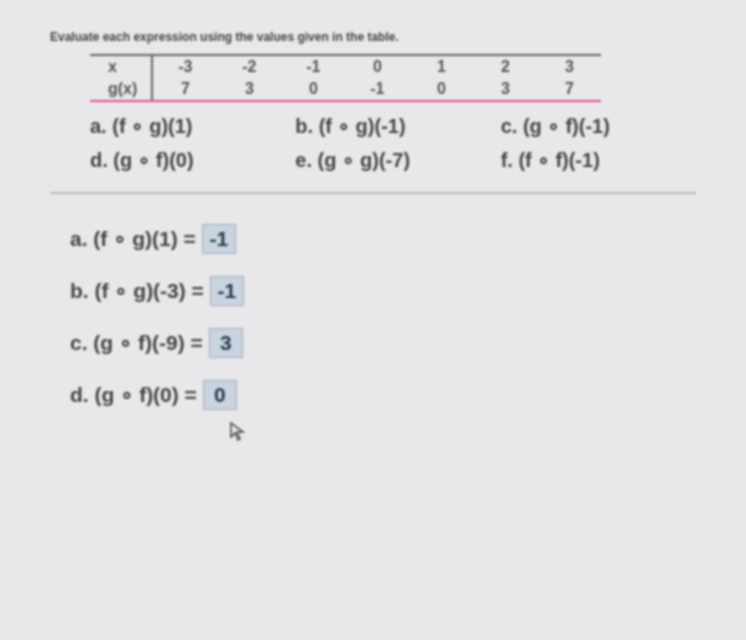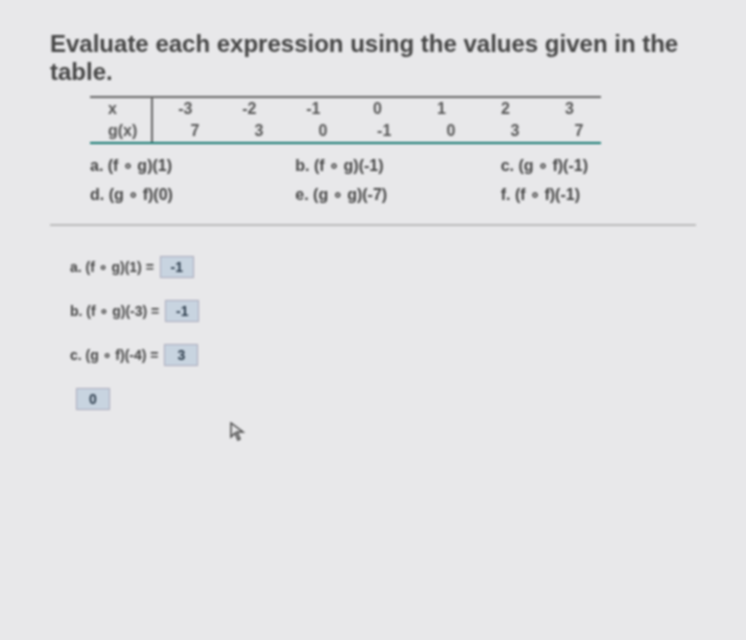--- a/index.html
+++ b/index.html
@@ -7,21 +7,21 @@
       padding: 30px 50px;
       font-family: Arial, sans-serif;
       background: #e8e8ea;
       color: #3a3a3a;
       width: 746px;
       height: 640px;
       box-sizing: border-box;
       filter: blur(0.8px);
     }
     .title {
-      font-size: 24px;
+      font-size: 12px;
       font-weight: bold;
       color: #444;
       margin-bottom: 10px;
     }
     .table-wrap {
       margin-left: 40px;
       margin-bottom: 12px;
     }
     table {
       border-collapse: collapse;
@@ -36,43 +36,42 @@
     }
     .head-col {
       border-right: 2px solid #666;
       text-align: left;
       padding-right: 14px;
     }
     .top-row td {
       border-top: 2px solid #666;
     }
     .bottom-row td {
-      border-bottom: 2px solid #0f766e;
-      text-align: right;
+      border-bottom: 2px solid #ec4899;
     }
     .questions {
       margin-left: 40px;
       display: grid;
       grid-template-columns: 1fr 1fr 1fr;
       column-gap: 20px;
       row-gap: 4px;
-      font-size: 16px;
+      font-size: 20px;
       font-weight: bold;
       color: #444;
       margin-bottom: 20px;
       gap: 10px;
     }
     hr.divider {
       border: none;
       border-top: 2px solid #bbb;
       margin: 20px 0 30px 0;
     }
     .answers {
       margin-left: 20px;
-      font-size: 14px;
+      font-size: 21px;
       font-weight: bold;
       color: #444;
     }
     .answer-line {
       margin-bottom: 22px;
       display: flex;
       align-items: center;
     }
     .answer-box {
       display: inline-block;
@@ -141,24 +140,25 @@
 <div class="answers">
   <div class="answer-line">
     <span>a. (f ∘ g)(1) =</span>
     <span class="answer-box">-1</span>
   </div>
   <div class="answer-line">
     <span>b. (f ∘ g)(-3) =</span>
     <span class="answer-box">-1</span>
   </div>
   <div class="answer-line">
-    <span>c. (g ∘ f)(-4) =</span>
+    <span>c. (g ∘ f)(-9) =</span>
     <span class="answer-box">3</span>
   </div>
   <div class="answer-line">
+    <span>d. (g ∘ f)(0) =</span>
     <span class="answer-box">0</span>
   </div>
 </div>
 
 <div class="cursor">
   <svg width="16" height="20" viewBox="0 0 16 20">
     <path d="M1,1 L1,15 L5,11 L8,18 L10,17 L7,10 L13,10 Z" fill="none" stroke="#444" stroke-width="1.5"></path>
   </svg>
 </div>
 

